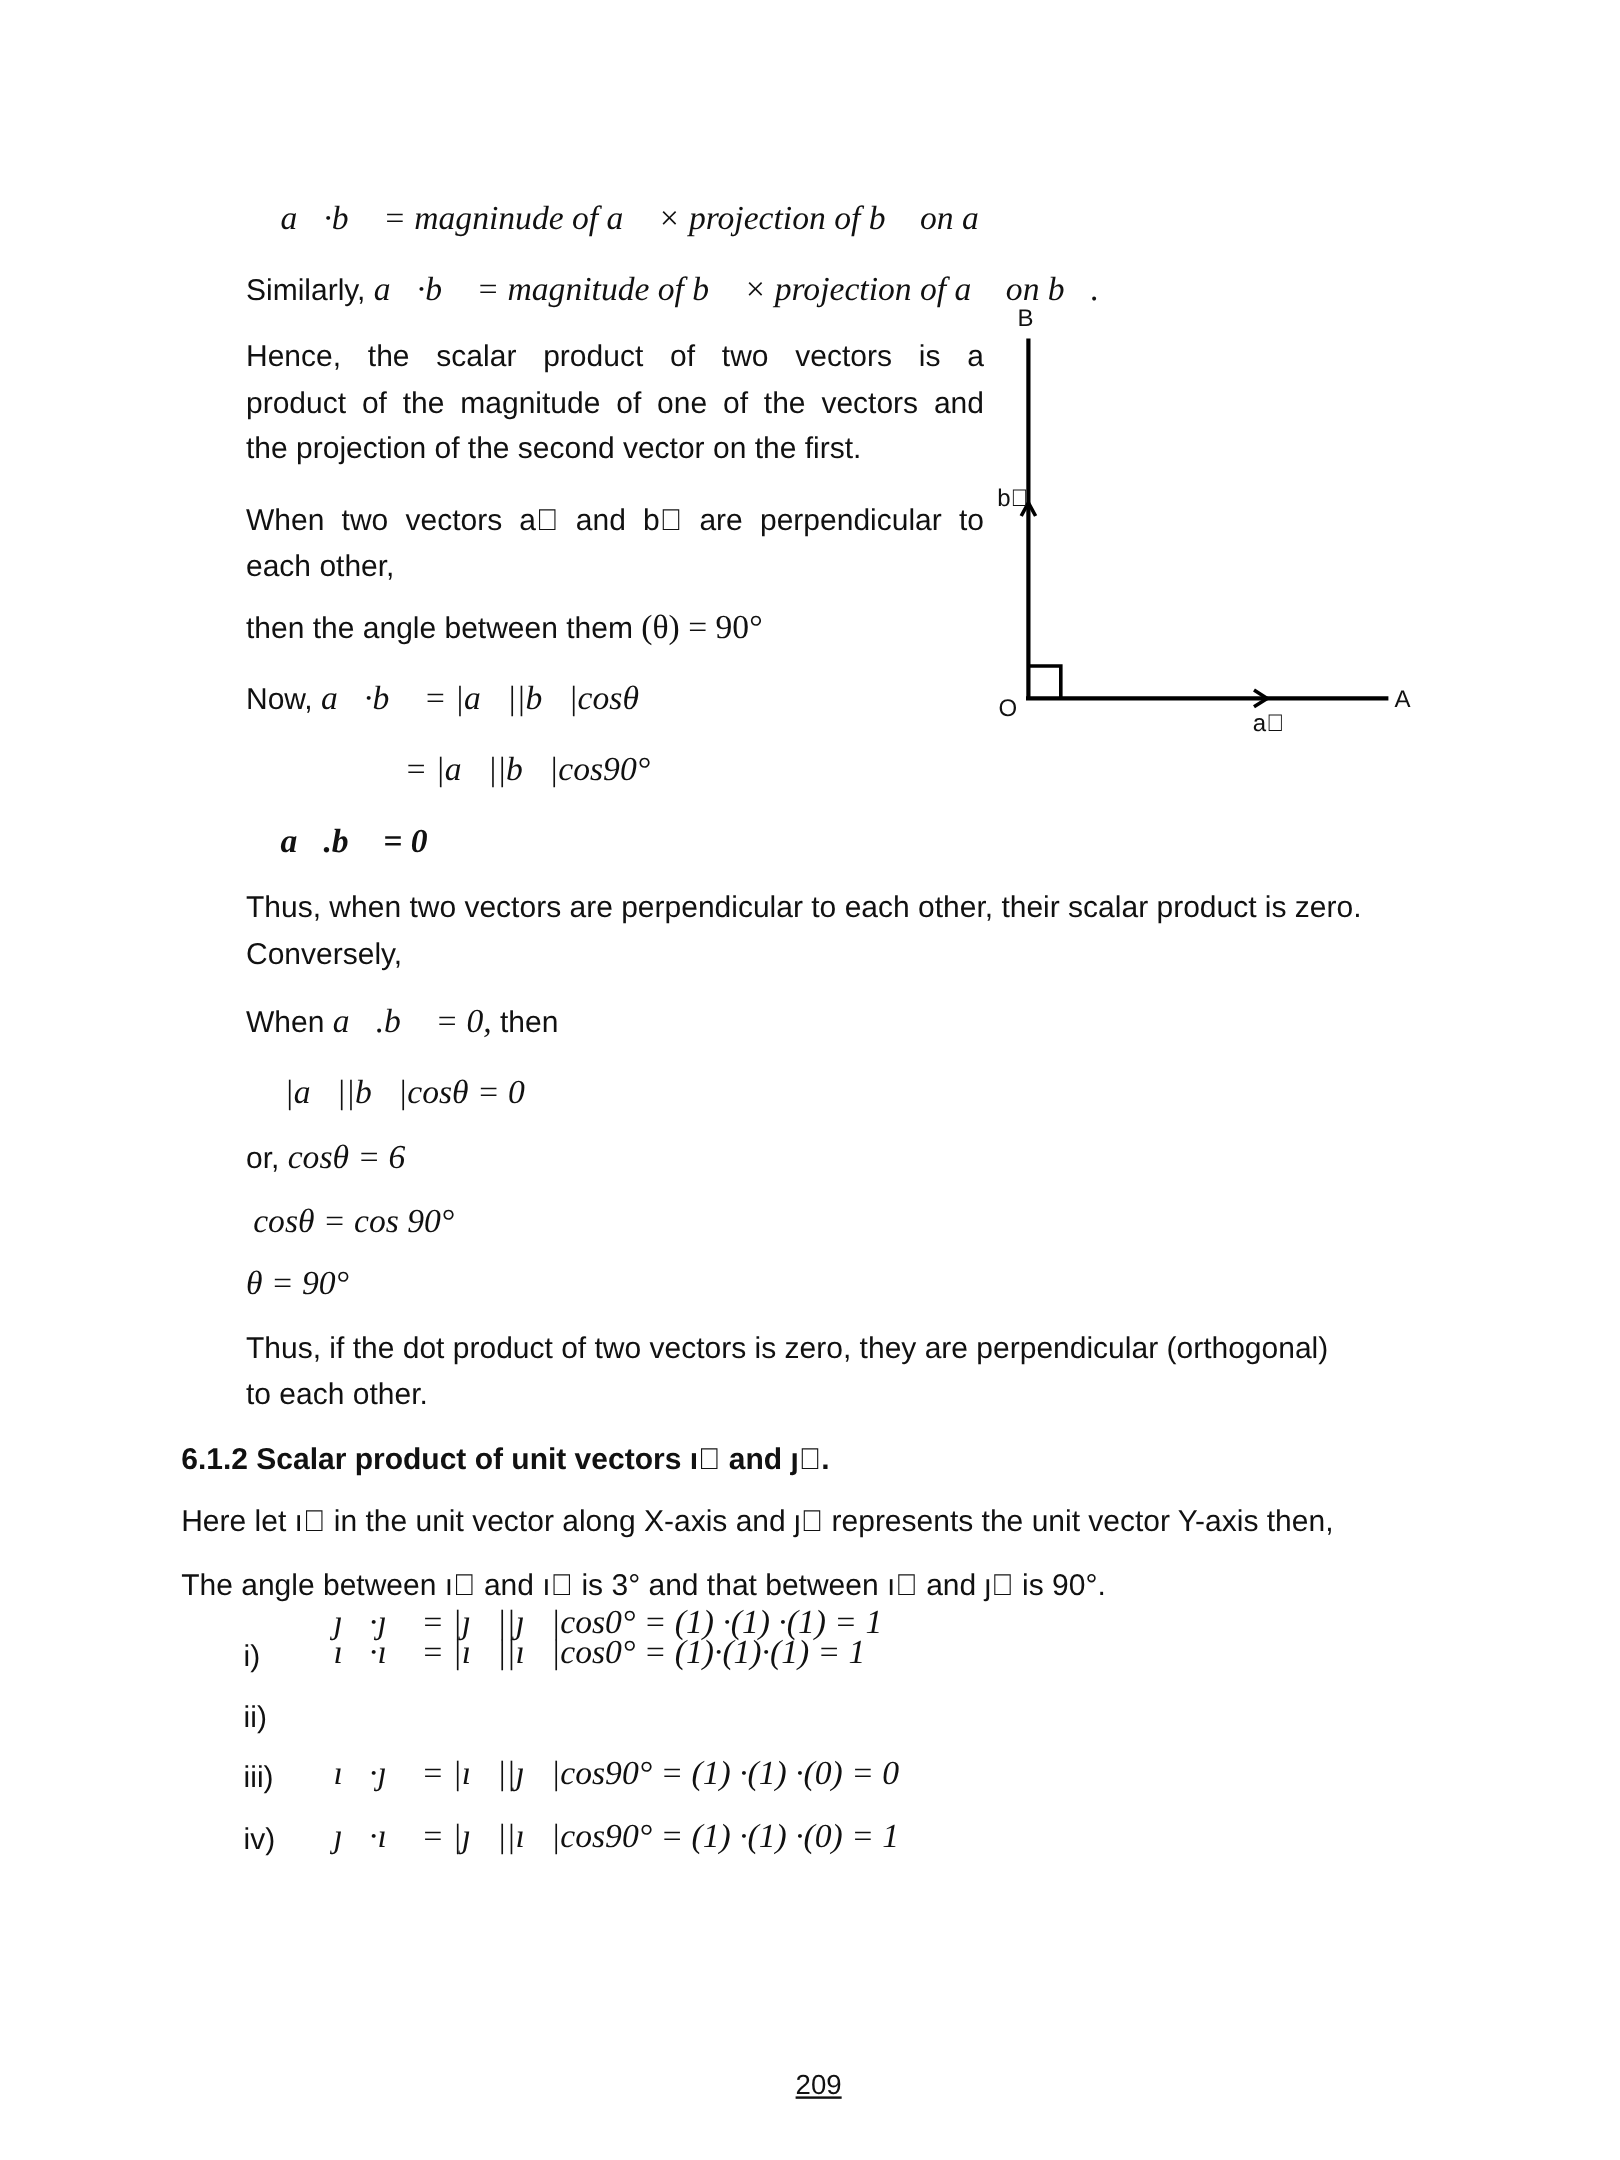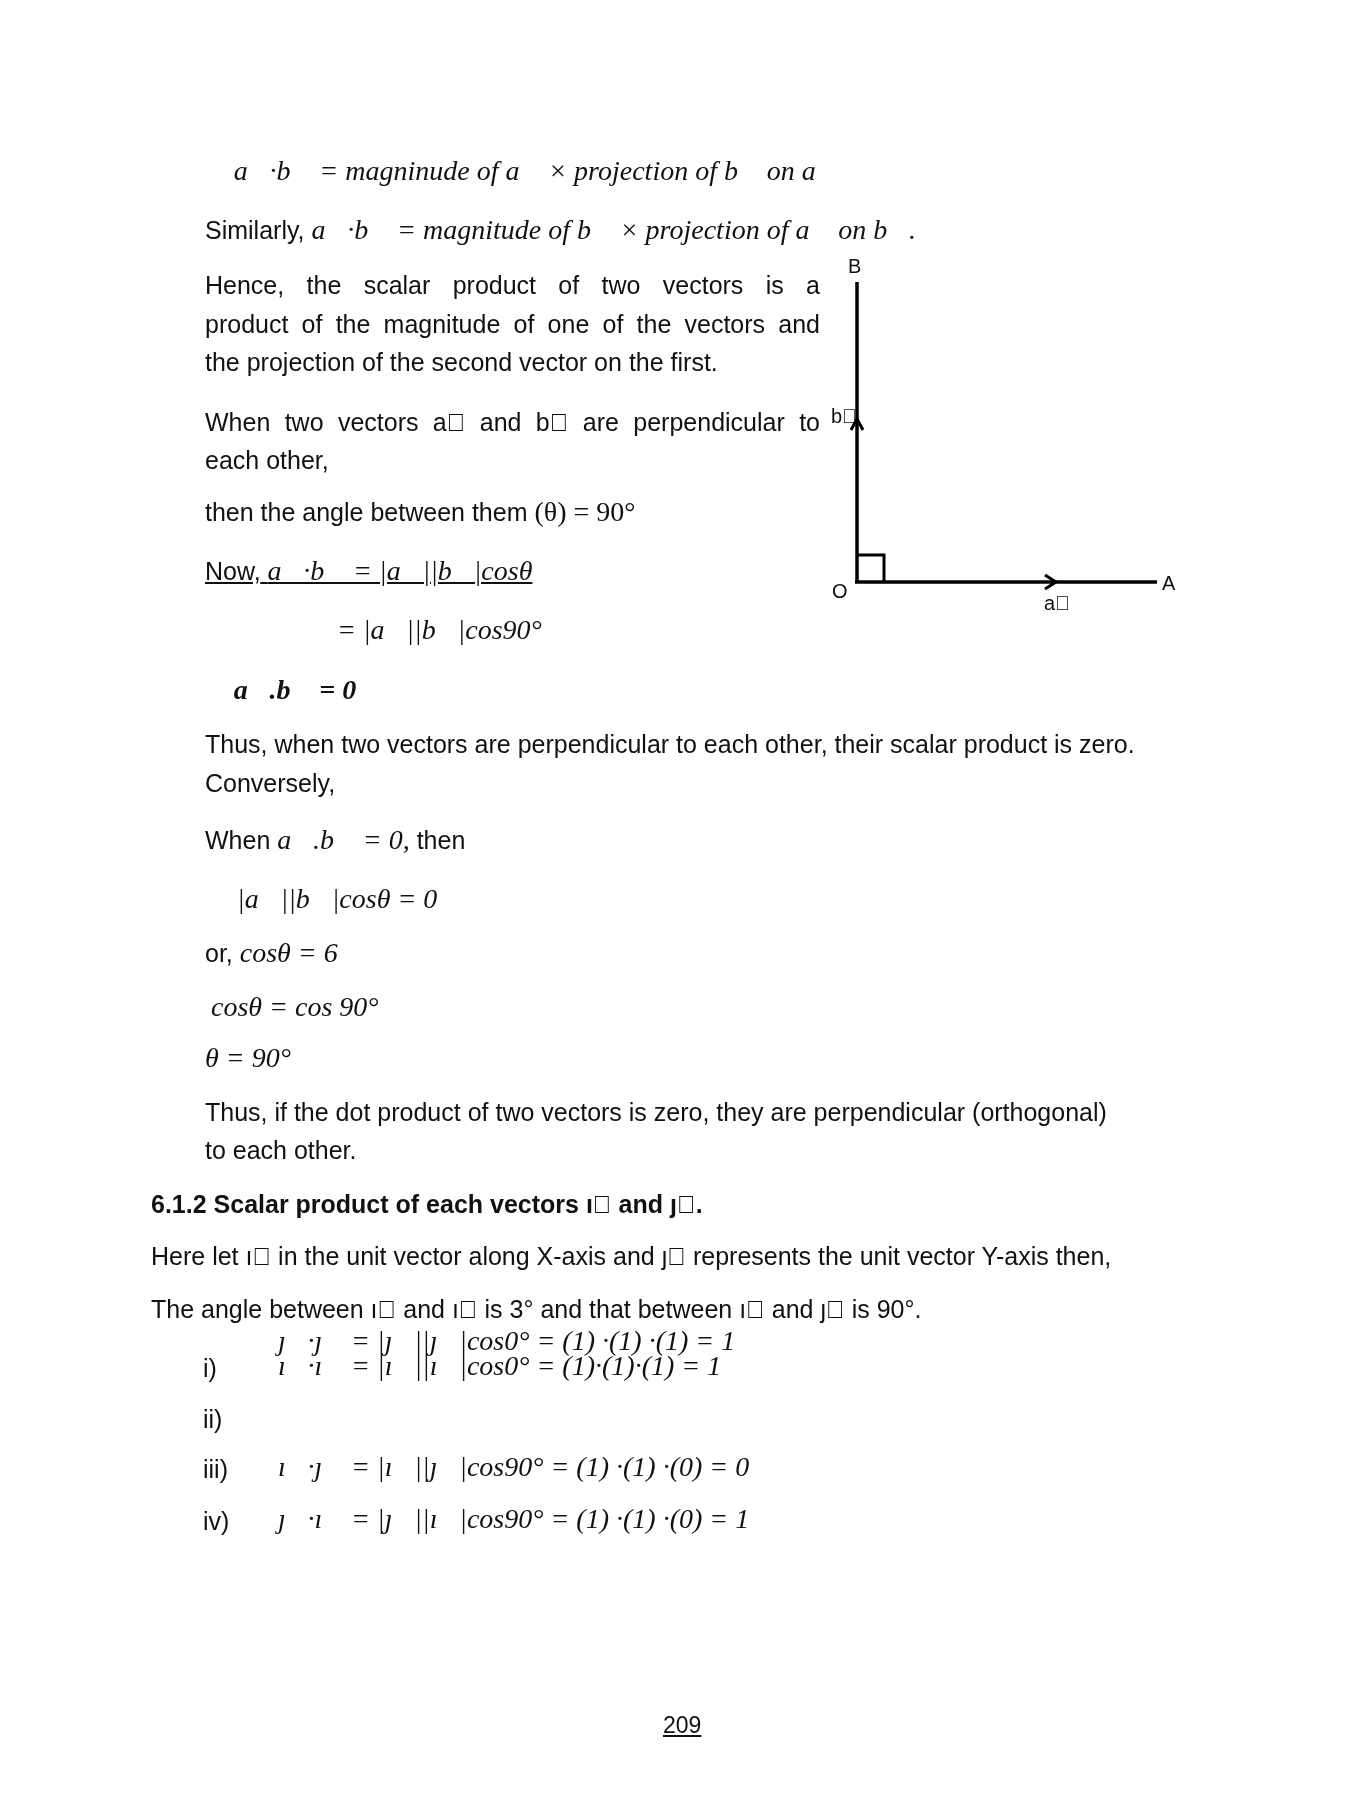--- a/index.html
+++ b/index.html
@@ -1,17 +1,17 @@
 <!DOCTYPE html>
 <html><head>
 <meta charset="utf-8">
 <style>
   html, body { margin: 0; padding: 0; background: #ffffff; }
   body { width: 1350px; height: 1800px; position: relative; overflow: hidden; color: #111; }
-  .ln { position: absolute; white-space: nowrap; font-family: "Liberation Sans", sans-serif; font-size: 25px; line-height: 30px; }
+  .ln { position: absolute; white-space: nowrap; font-family: "Liberation Sans", sans-serif; font-size: 25px; line-height: 30px; margin-top: 12px; }
   .ln.math, .m { font-family: "Liberation Serif", "DejaVu Serif", serif; font-style: italic; font-size: 28px; }
   .up { font-style: normal; }
   .justify { text-align: justify; text-align-last: justify; }
   .heading { font-weight: bold; }
   .lbl { position: absolute; font-family: "Liberation Sans", sans-serif; font-size: 20px; }
   .pagenum { font-size: 23px; text-decoration: underline; }
   svg.diagram { position: absolute; left: 0; top: 0; }
 </style>
 </head>
 <body>
@@ -42,21 +42,21 @@
 <div class="ln" style="left:205px; top:347px;">the projection of the second vector on the first.</div>
 
 <div class="ln justify" style="left:205px; top:407px; width:615px;">When two vectors a⃗ and b⃗ are perpendicular to</div>
 <div class="ln" style="left:205px; top:445px;">each other,</div>
 
 <div class="ln" style="left:205px; top:497px;">
   <span>then the angle between them</span>
   <span class="m up">(θ) = 90°</span>
 </div>
 
-<div class="ln" style="left:205px; top:556px;text-decoration:underline;">
+<div class="ln" style="left:205px; top:556px;">
   <span>Now,</span>
   <span class="m">a⃗·b⃗ = |a⃗||b⃗|cosθ</span>
 </div>
 
 <div class="ln math" style="left:337px; top:615px;">= |a⃗||b⃗|cos90°</div>
 
 <div class="ln math" style="left:205px; top:675px;font-weight:bold;">∴ a⃗.b⃗ = 0</div>
 
 <div class="ln" style="left:205px; top:729px;">Thus, when two vectors are perpendicular to each other, their scalar product is zero.</div>
 <div class="ln" style="left:205px; top:768px;text-align:right;">Conversely,</div>
@@ -74,21 +74,21 @@
   <span class="m">cosθ = 6</span>
 </div>
 
 <div class="ln math" style="left:211px; top:992px;">cosθ = cos 90°</div>
 
 <div class="ln math" style="left:205px; top:1043px;">θ = 90°</div>
 
 <div class="ln" style="left:205px; top:1097px;">Thus, if the dot product of two vectors is zero, they are perpendicular (orthogonal)</div>
 <div class="ln" style="left:205px; top:1135px;">to each other.</div>
 
-<div class="ln heading" style="left:151px; top:1189px;">6.1.2 Scalar product of each vectors ı⃗ and ȷ⃗.</div>
+<div class="ln heading" style="left:151px; top:1189px;">6.1.2 Scalar product of unit vectors ı⃗ and ȷ⃗.</div>
 
 <div class="ln" style="left:151px; top:1241px;">Here let ı⃗ in the unit vector along X-axis and ȷ⃗ represents the unit vector Y-axis then,</div>
 <div class="ln" style="left:151px; top:1294px;">The angle between ı⃗ and ı⃗ is 3° and that between ı⃗ and ȷ⃗ is 90°.</div>
 
 <div class="ln" style="left:203px; top:1353px;">i)</div>
 <div class="ln math" style="left:278px; top:1351px;">ı⃗·ı⃗ = |ı⃗||ı⃗|cos0° = (1)·(1)·(1) = 1</div>
 
 <div class="ln" style="left:203px; top:1404px;">ii)</div>
 <div class="ln math" style="left:278px; top:1326px;">ȷ⃗·ȷ⃗ = |ȷ⃗||ȷ⃗|cos0° = (1) ·(1) ·(1) = 1</div>
 

